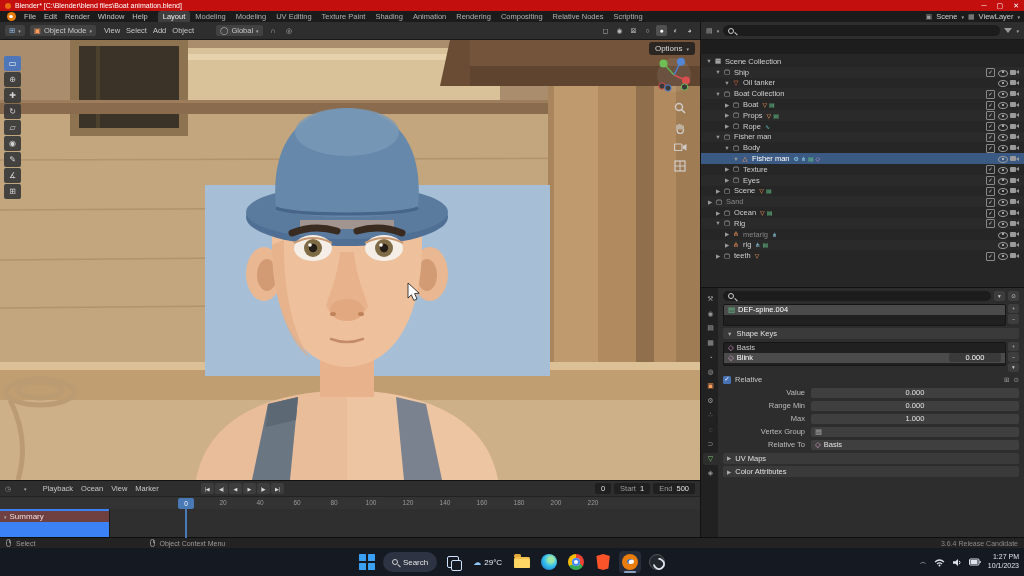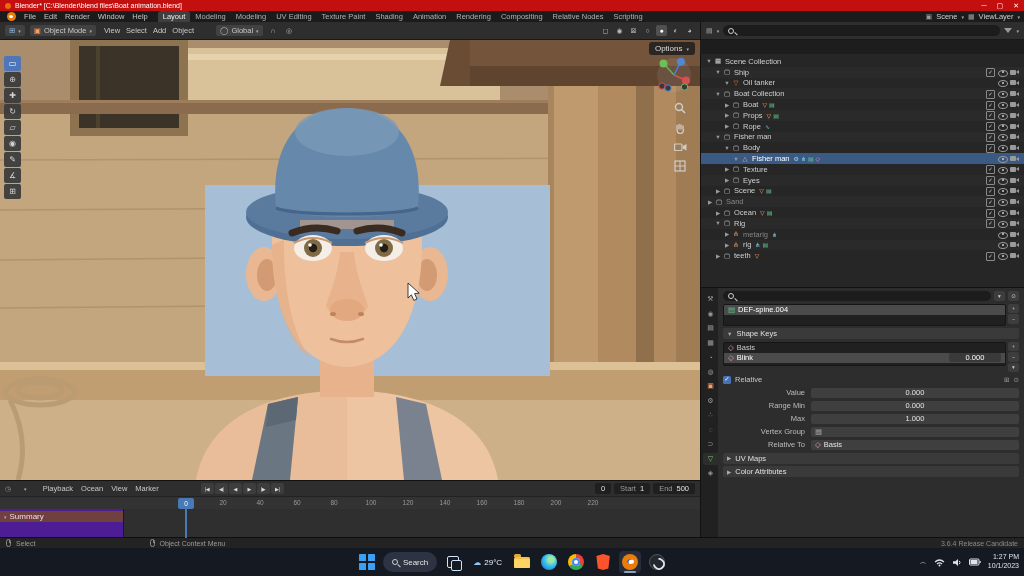--- a/index.html
+++ b/index.html
@@ -104,21 +104,21 @@
   .timeline{position:absolute;left:0;top:480px;width:700px;height:57px;background:#2b2b2b;border-top:1px solid #121212}
   .tl-header{height:16px;display:flex;align-items:center;gap:13px;padding:0 5px;background:#2e2e2e;font-size:7.5px;border-bottom:1px solid #222}
   .transport{display:flex;gap:1px;margin-left:26px}
   .tbtn{min-width:13px;height:11px;background:#3d3d3d;border-radius:2px;display:flex;align-items:center;justify-content:center;font-size:5px;color:#ddd;padding:0 2px;letter-spacing:-0.5px}
   .tl-right{margin-left:auto;display:flex;gap:3px;align-items:center}
   .tfield{background:#1f1f1f;border-radius:2px;padding:1px 6px;color:#e0e0e0;display:flex;gap:4px}
   .tfield .lab{color:#9a9a9a}
   .tl-ruler{height:12px;background:#333;position:relative}
   .tick{position:absolute;top:2px;transform:translateX(-50%);color:#9a9a9a;font-size:6.5px}
   .tl-channels{height:28px;display:flex;position:relative;background:#2f2f2f}
-  .tl-left{width:124px;background:#4c1d95;border-right:1px solid #1a1a1a;padding-top:2px;flex:none}
+  .tl-left{width:110px;background:#3b82f6;border-right:1px solid #1a1a1a;padding-top:2px;flex:none}
   .summary-row{height:11px;background:#703f3f;display:flex;align-items:center;gap:3px;padding:0 4px;color:#eedede}
   .playhead-pill{position:absolute;left:178px;top:17px;width:16px;height:11px;background:#4a7ab5;border-radius:2px;
     color:#fff;display:flex;align-items:center;justify-content:center;font-size:6.5px;z-index:3}
   .playhead-line{position:absolute;left:185px;top:28px;width:2px;height:29px;background:#4a7ab5;z-index:2}
 
   
   .statusbar{position:absolute;left:0;top:537px;width:1024px;height:11px;background:#232323;border-top:1px solid #0e0e0e;
     display:flex;align-items:center;padding:0 6px;font-size:7px;color:#9a9a9a;gap:5px}
   .mouse-ic{width:5px;height:8px;border:1px solid #8a8a8a;border-radius:2.5px;position:relative;flex:none}
   .mouse-ic::after{content:"";position:absolute;left:1.5px;top:0;width:1px;height:3px;background:#8a8a8a}

